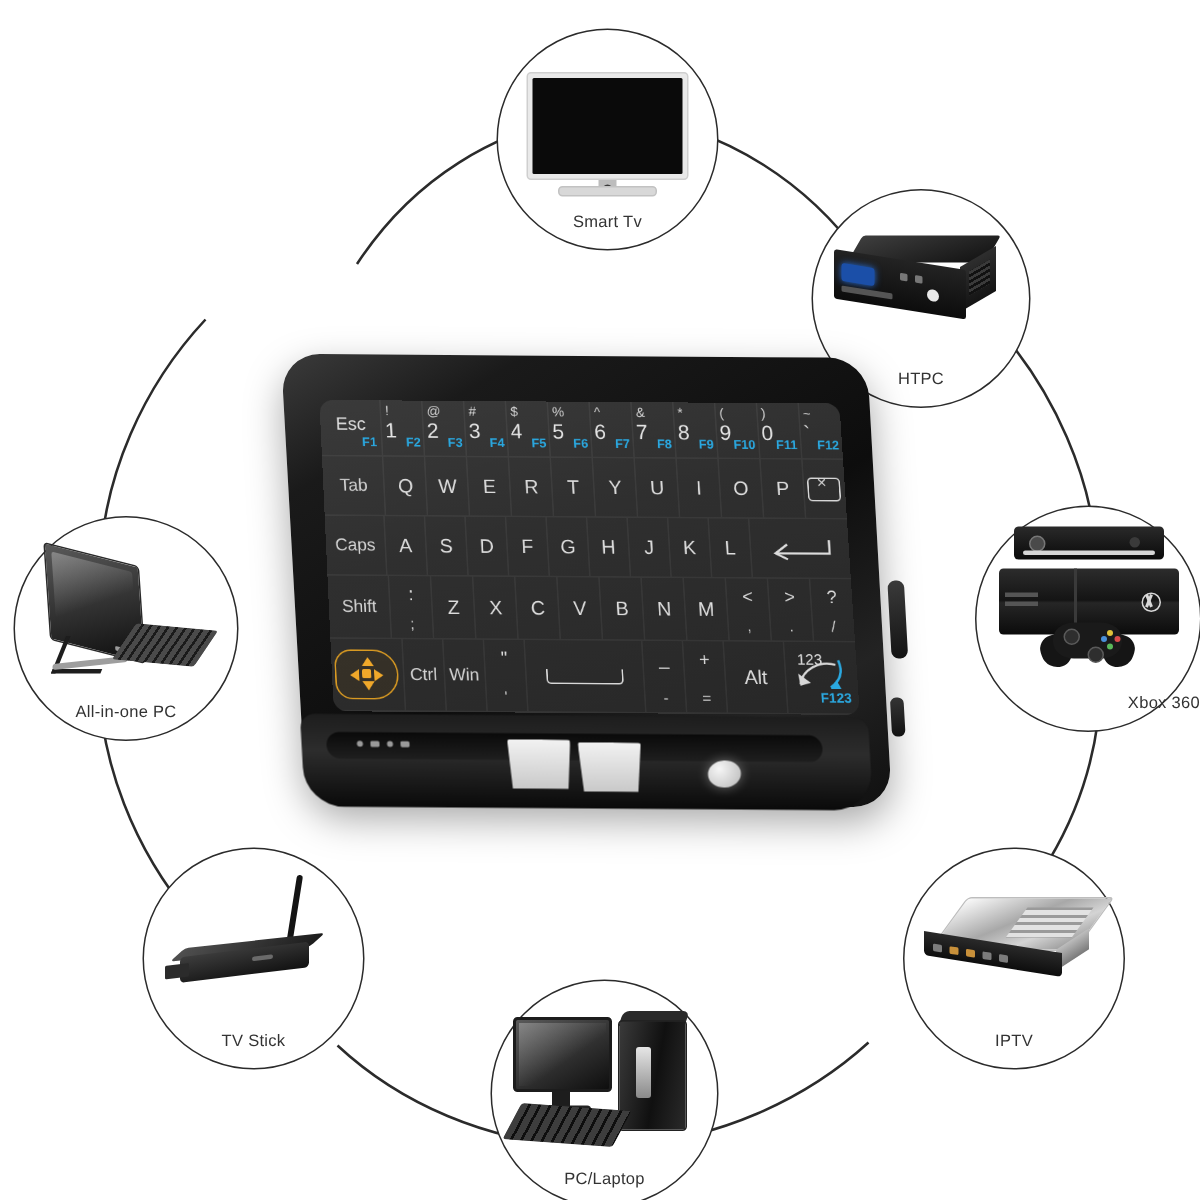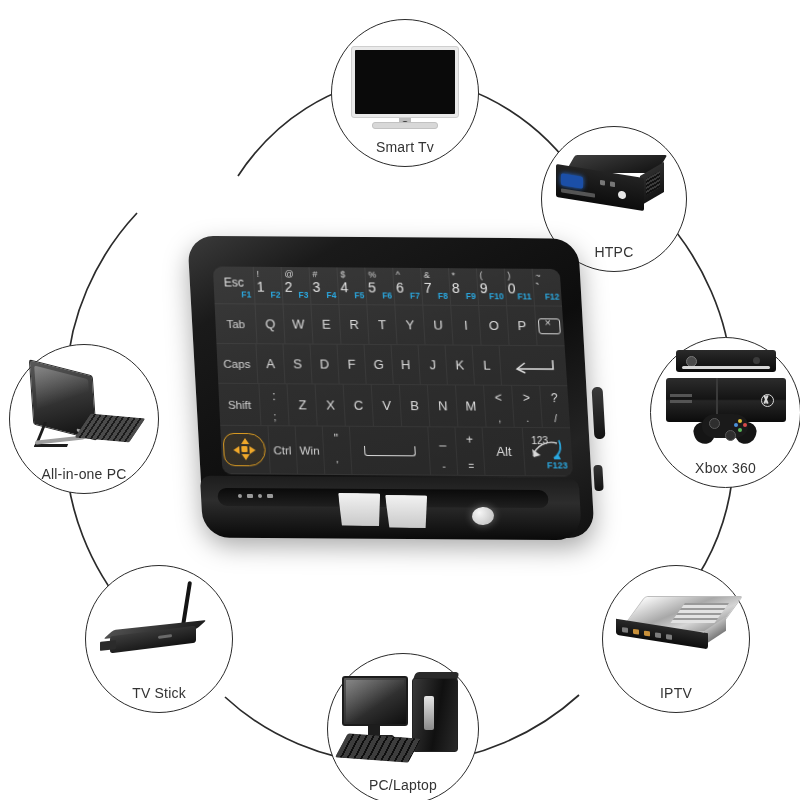--- a/index.html
+++ b/index.html
@@ -11,30 +11,30 @@
   
   #ring{position:absolute;left:0;top:0;width:800px;height:800px;}
 
   
   .node{position:absolute;border-radius:50%;background:#fff;
         border:1.6px solid #2b2b2b;box-sizing:border-box;
         display:flex;flex-direction:column;align-items:center;
         justify-content:flex-start;}
   .node .art{position:relative;width:100%;flex:1 1 auto;
              display:flex;align-items:center;justify-content:center;}
-  .node .cap{font-size:14px;color:#333;letter-spacing:.2px;
+  .node .cap{font-size:11px;color:#333;letter-spacing:.2px;
              white-space:nowrap;line-height:1;padding-bottom:12px;}
 
   
   #n-smarttv   {left:331px;top:19px;  width:148px;height:148px;}
   #n-tvbox     {left:91px; top:126px; width:139px;height:139px;}
   #n-htpc      {left:541px;top:126px; width:146px;height:146px;}
   #n-aio       {left:9px;  top:344px; width:150px;height:150px;}
-  #n-xbox      {left:650px;top:337px; width:151px;height:151px;}
-  #n-tvstick   {left:85px; top:565px; width:148px;height:148px;justify-content:center;}
+  #n-xbox      {left:650px;top:337px; width:151px;height:151px;align-items:flex-end;}
+  #n-tvstick   {left:95px; top:565px; width:148px;height:148px;justify-content:center;}
   #n-iptv      {left:602px;top:565px; width:148px;height:148px;}
   #n-pclaptop  {left:327px;top:653px; width:152px;height:152px;}
 
   
   
   .tv-wrap{width:108px;height:72px;position:relative;margin-top:4px;}
   .tv-bezel{position:absolute;inset:0;background:#e9e9e9;border:1px solid #cfcfcf;
             border-radius:3px;padding:3px;box-sizing:border-box;}
   .tv-screen{width:100%;height:100%;background:#0a0a0a;border-radius:1px;}
   .tv-neck{position:absolute;left:50%;transform:translateX(-50%);

